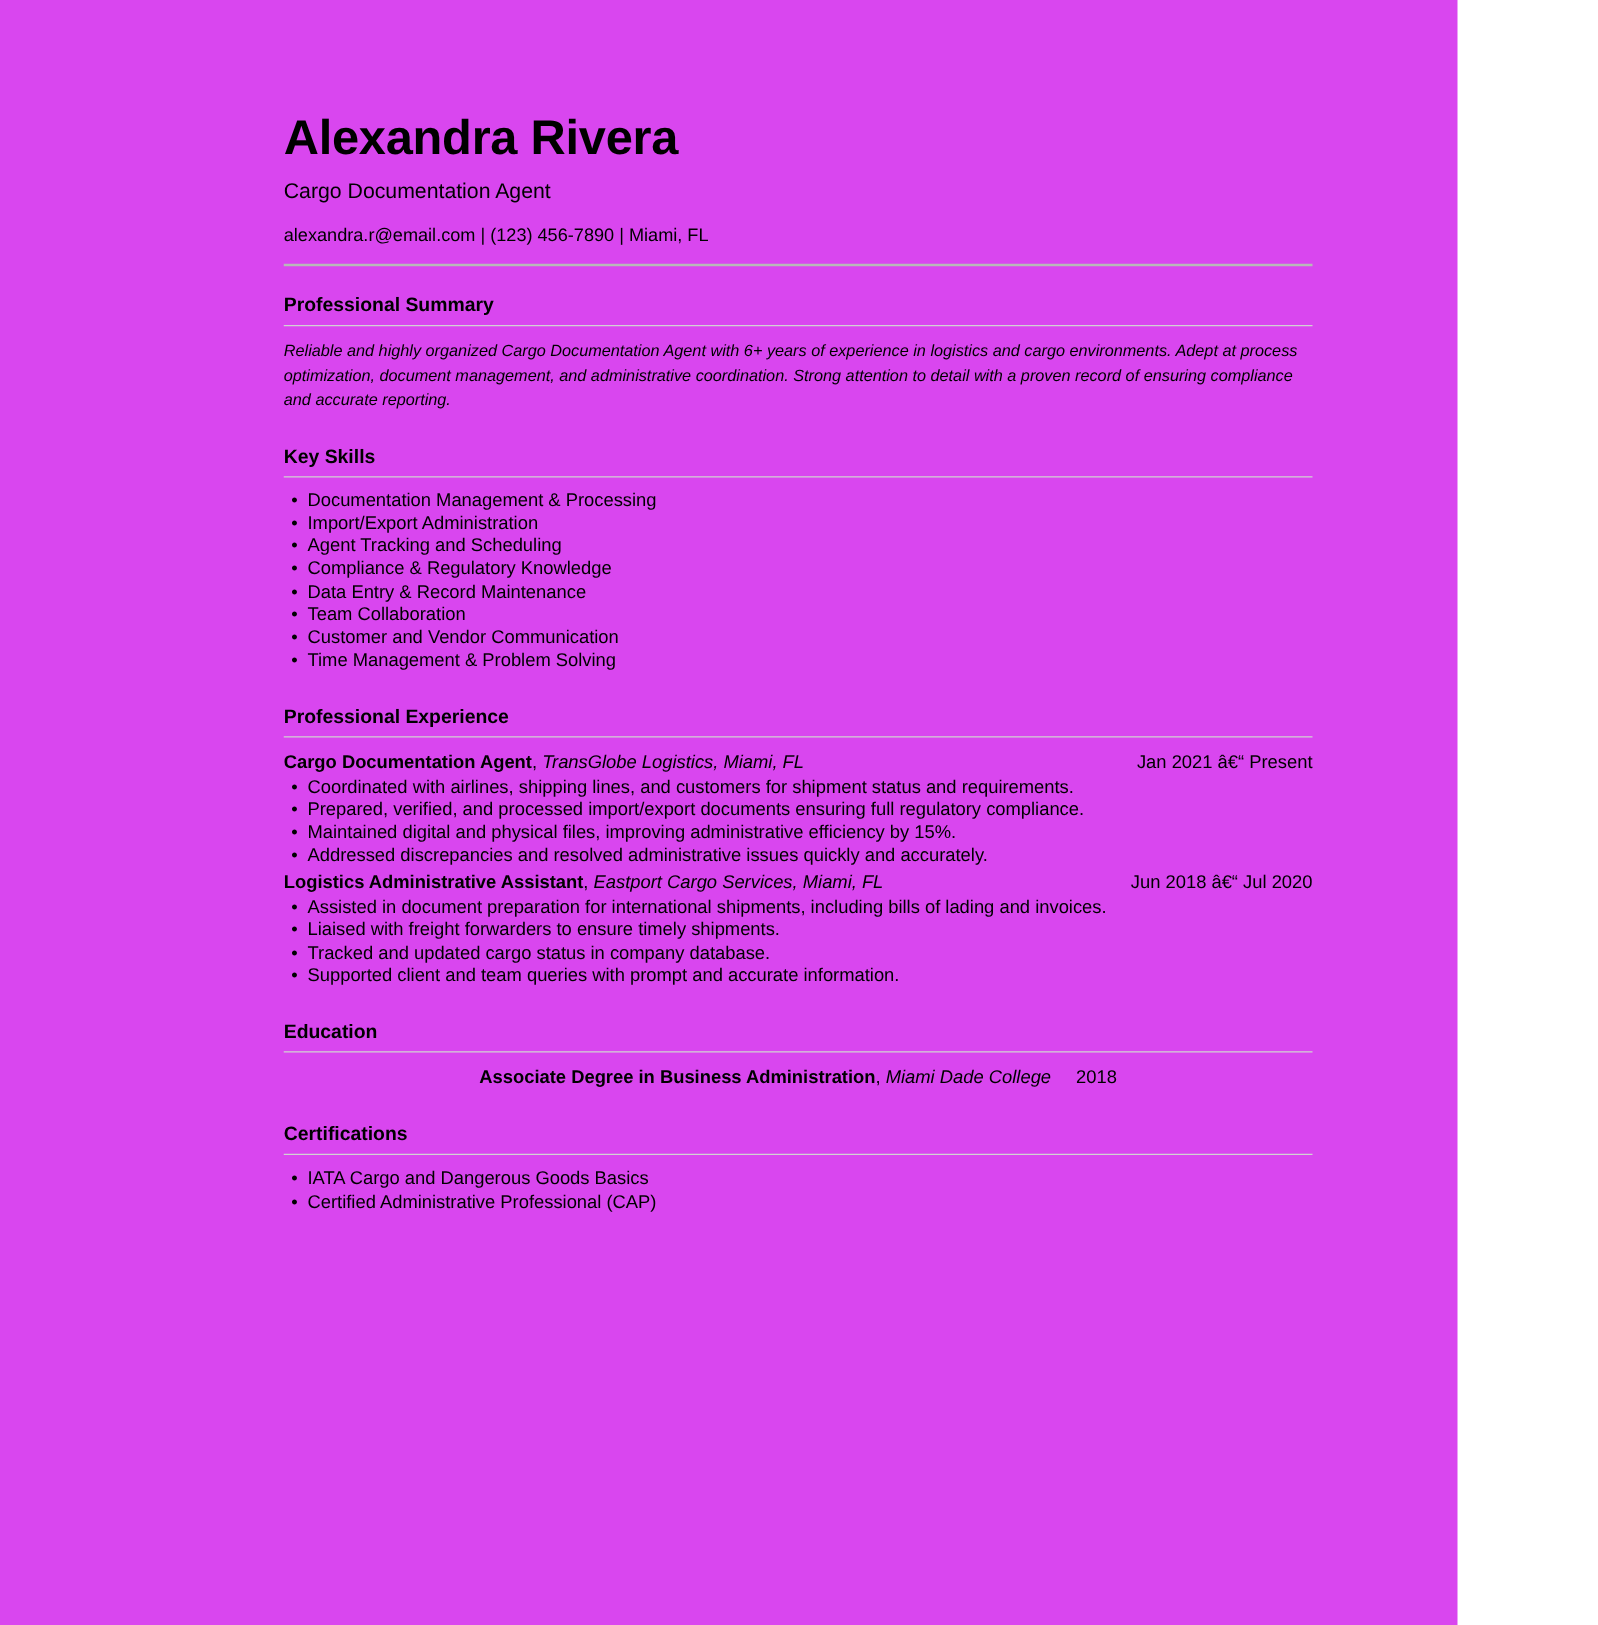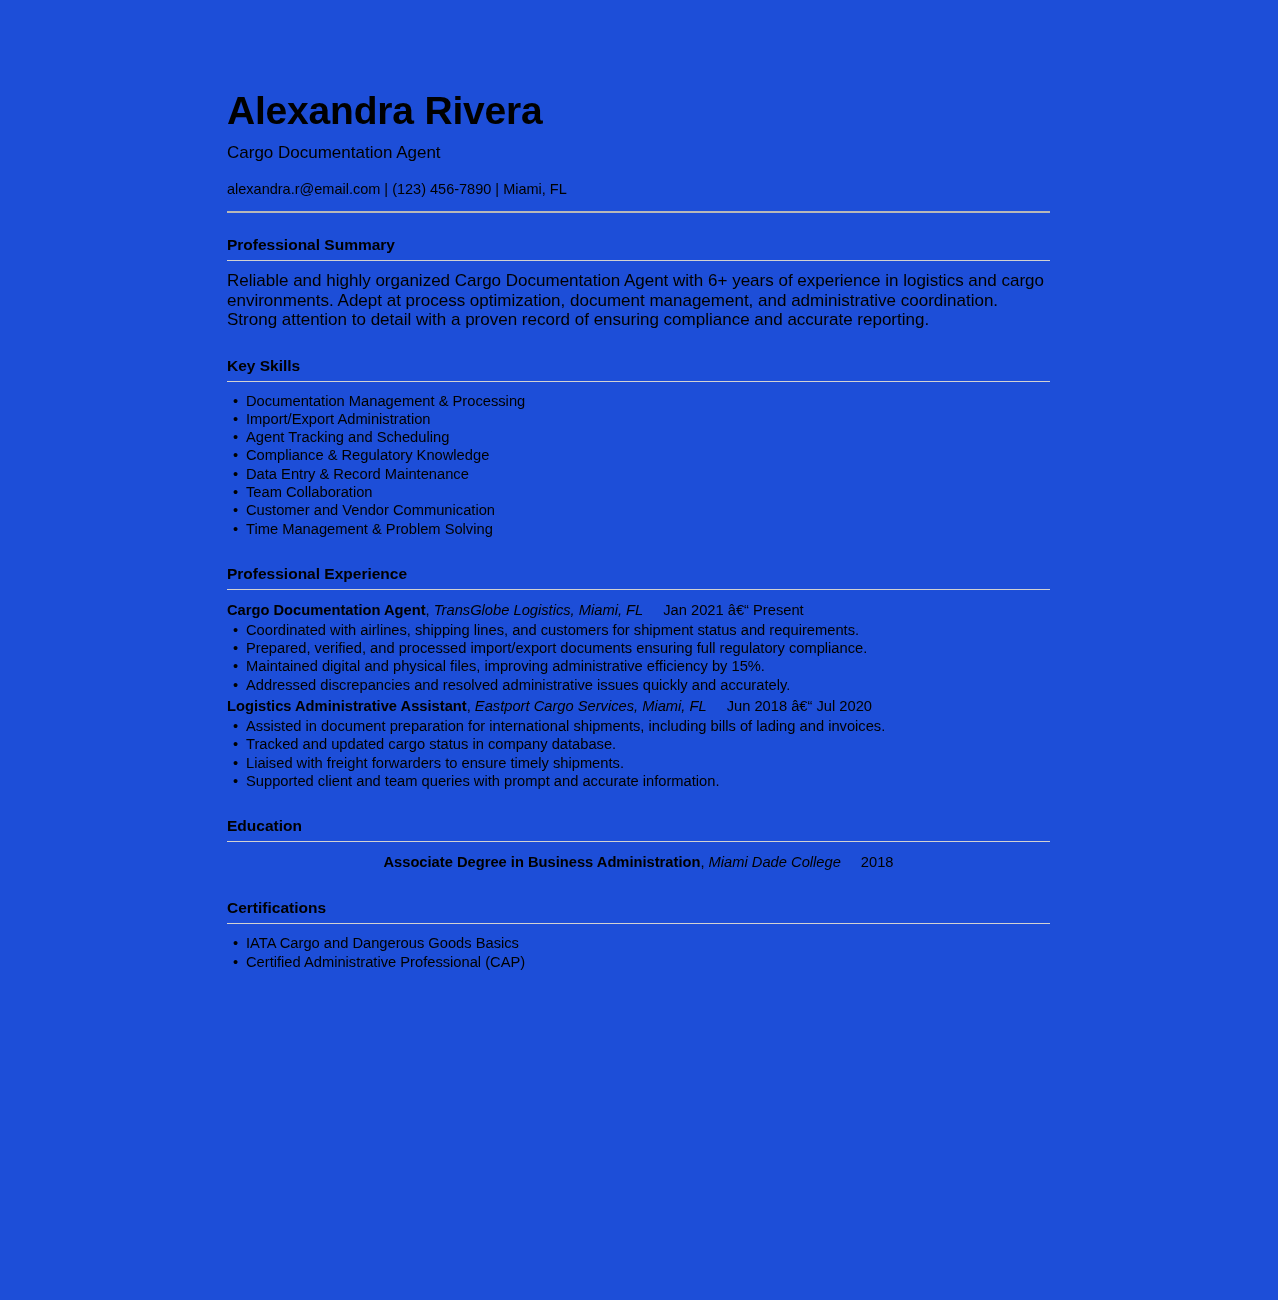--- a/index.html
+++ b/index.html
@@ -9,24 +9,24 @@
   }
   body {
     width: 1278px;
     height: 1300px;
     font-family: "Liberation Sans", sans-serif;
     color: #000000;
     -webkit-font-smoothing: antialiased;
   }
   .page {
     box-sizing: border-box;
-    width: 1278px;
+    width: 1166px;
     min-height: 1300px;
     padding: 88px 120px 0 227px;
-    background: #1d4ed8;
+    background: #d946ef;
   }
   .resume {
     width: 823px;
   }
 
   
   .name {
     font-size: 39px;
     font-weight: bold;
     line-height: 46px;
@@ -58,23 +58,24 @@
     line-height: 20px;
     margin: 0 0 5px 0;
   }
   .section-rule {
     border: 0;
     border-top: 1px solid #d2d2d2;
     margin: 0 0 10px 0;
   }
 
   .summary-text {
-    font-size: 17px;
+    font-size: 13px;
     line-height: 19.5px;
     margin: 0;
+    font-style: italic;
   }
 
   
   ul.bullets {
     list-style: none;
     margin: 0;
     padding: 0;
   }
   ul.bullets li {
     position: relative;
@@ -91,20 +92,21 @@
     font-size: 14.7px;
     line-height: 18.3px;
   }
 
   
   .job { margin: 0 0 0 0; }
   .job + .job { margin-top: 2px; }
   .job-head {
     display: flex;
     align-items: baseline;
+    justify-content: space-between;
     font-size: 14.7px;
     line-height: 20px;
     margin: 0 0 1px 0;
   }
   .job-head-left { white-space: nowrap; }
   .job-title { font-weight: bold; }
   .job-sep { font-weight: normal; }
   .job-org { font-style: italic; }
   .job-dates {
     white-space: nowrap;
@@ -174,22 +176,22 @@
               <li>Addressed discrepancies and resolved administrative issues quickly and accurately.</li>
             </ul>
           </div>
           <div class="job">
             <div class="job-head">
               <div class="job-head-left"><span class="job-title">Logistics Administrative Assistant</span><span class="job-sep">, </span><span class="job-org">Eastport Cargo Services, Miami, FL</span></div>
               <div class="job-dates">Jun 2018 â€“ Jul 2020</div>
             </div>
             <ul class="bullets">
               <li>Assisted in document preparation for international shipments, including bills of lading and invoices.</li>
+              <li>Liaised with freight forwarders to ensure timely shipments.</li>
               <li>Tracked and updated cargo status in company database.</li>
-              <li>Liaised with freight forwarders to ensure timely shipments.</li>
               <li>Supported client and team queries with prompt and accurate information.</li>
             </ul>
           </div>
         </div>
     </div>
 
     <div class="section">
       <h2 class="section-title">Education</h2>
       <hr class="section-rule">
       <div id="education-list">

